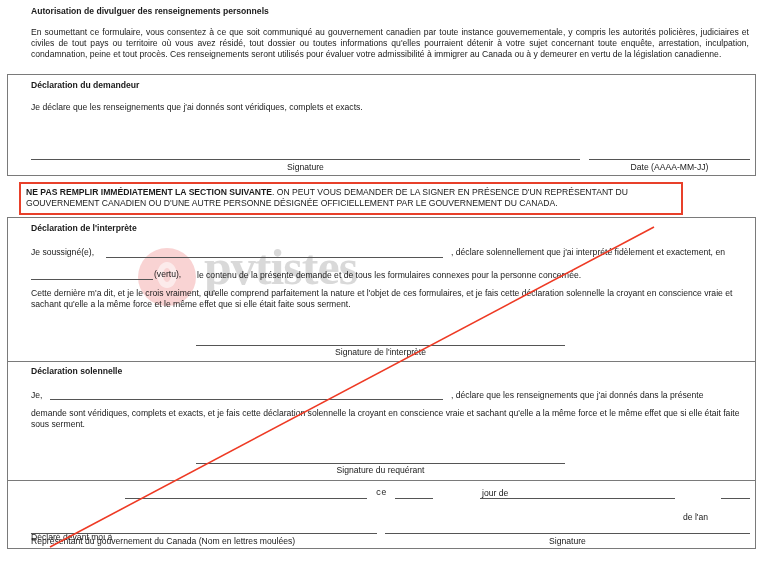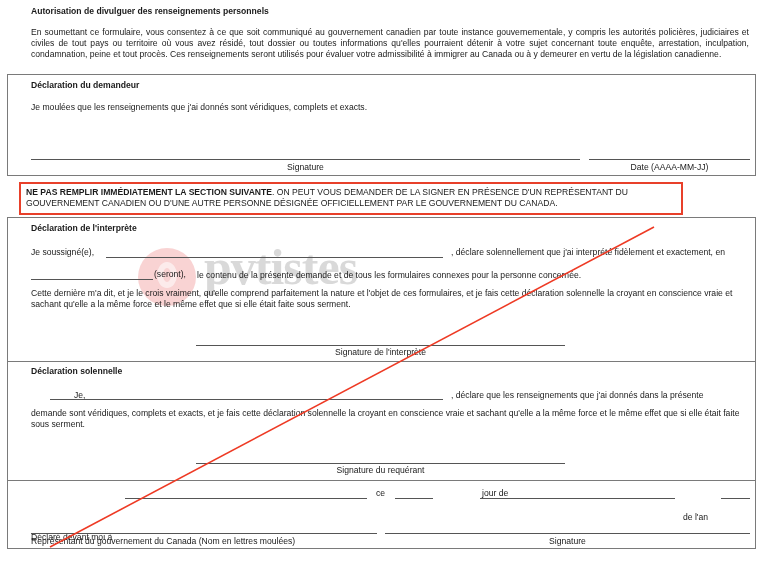--- a/index.html
+++ b/index.html
@@ -23,21 +23,21 @@
   svg.strike { position: absolute; left: 0; top: 0; pointer-events: none; }
 </style>
 </head>
 <body>
 
 <div class="abs bold" style="left:31px; top:6px;">Autorisation de divulguer des renseignements personnels</div>
 <div class="abs para" style="left:31px; top:27px; width:718px;">En soumettant ce formulaire, vous consentez à ce que soit communiqué au gouvernement canadien par toute instance gouvernementale, y compris les autorités policières, judiciaires et civiles de tout pays ou territoire où vous avez résidé, tout dossier ou toutes informations qu'elles pourraient détenir à votre sujet concernant toute enquête, arrestation, inculpation, condamnation, peine et tout procès. Ces renseignements seront utilisés pour évaluer votre admissibilité à immigrer au Canada ou à y demeurer en vertu de la législation canadienne.</div>
 
 <div class="box" style="left:7px; top:74px; width:749px; height:102px;"></div>
 <div class="abs bold" style="left:31px; top:80px;">Déclaration du demandeur</div>
-<div class="abs" style="left:31px; top:102px;">Je moulées que les renseignements que j'ai donnés sont véridiques, complets et exacts.</div>
+<div class="abs" style="left:31px; top:102px;">Je déclare que les renseignements que j'ai donnés sont véridiques, complets et exacts.</div>
 <div class="hline" style="left:31px; top:159px; width:549px;"></div>
 <div class="label-c" style="left:31px; top:162px; width:549px;">Signature</div>
 <div class="hline" style="left:589px; top:159px; width:161px;"></div>
 <div class="label-c" style="left:589px; top:162px; width:161px;">Date (AAAA-MM-JJ)</div>
 
 <div class="warn" style="left:19px; top:182px; width:664px; height:33px;">
   <span class="bold">NE PAS REMPLIR IMMÉDIATEMENT LA SECTION SUIVANTE</span><span>. ON PEUT VOUS DEMANDER DE LA SIGNER EN PRÉSENCE D'UN REPRÉSENTANT DU GOUVERNEMENT CANADIEN OU D'UNE AUTRE PERSONNE DÉSIGNÉE OFFICIELLEMENT PAR LE GOUVERNEMENT DU CANADA.</span>
 </div>
 
 <div class="box" style="left:7px; top:217px; width:749px; height:332px;"></div>
@@ -49,37 +49,37 @@
     <div class="wm-logo-inner"></div>
   </div>
   <div class="wm-text" style="left:66px; top:-10px;">pvtistes</div>
 </div>
 
 <div class="abs bold" style="left:31px; top:223px;">Déclaration de l'interprète</div>
 <div class="abs" style="left:31px; top:247px;">Je soussigné(e),</div>
 <div class="hline" style="left:106px; top:257px; width:337px;"></div>
 <div class="abs" style="left:451px; top:247px;">, déclare solennellement que j'ai interprété fidèlement et exactement, en</div>
 <div class="hline" style="left:31px; top:279px; width:122px;"></div>
-<div class="abs" style="left:154px; top:269px;">(seront),</div>
+<div class="abs" style="left:154px; top:269px;">(vertu),</div>
 <div class="abs" style="left:197px; top:270px;">le contenu de la présente demande et de tous les formulaires connexes pour la personne concernée.</div>
 <div class="abs para" style="left:31px; top:288px; width:718px; text-align:left;">Cette dernière m'a dit, et je le crois vraiment, qu'elle comprend parfaitement la nature et l'objet de ces formulaires, et je fais cette déclaration solennelle la croyant en conscience vraie et sachant qu'elle a la même force et le même effet que si elle était faite sous serment.</div>
 <div class="hline" style="left:196px; top:345px; width:369px;"></div>
 <div class="label-c" style="left:196px; top:347px; width:369px;">Signature de l'interprète</div>
 
 <div class="abs bold" style="left:31px; top:366px;">Déclaration solennelle</div>
-<div class="abs" style="left:31px; top:390px;margin-left:43px;">Je,</div>
+<div class="abs" style="left:31px; top:390px;">Je,</div>
 <div class="hline" style="left:50px; top:399px; width:393px;"></div>
 <div class="abs" style="left:451px; top:390px;">, déclare que les renseignements que j'ai donnés dans la présente</div>
 <div class="abs para" style="left:31px; top:408px; width:718px; text-align:left;">demande sont véridiques, complets et exacts, et je fais cette déclaration solennelle la croyant en conscience vraie et sachant qu'elle a la même force et le même effet que si elle était faite sous serment.</div>
 <div class="hline" style="left:196px; top:463px; width:369px;"></div>
 <div class="label-c" style="left:196px; top:465px; width:369px;">Signature du requérant</div>
 
 <div class="abs" style="left:31px; top:488px;margin-top:44px;">Déclaré devant moi à</div>
 <div class="hline" style="left:125px; top:498px; width:242px;"></div>
-<div class="abs" style="left:376px; top:488px;">ce</div>
+<div class="abs" style="left:376px; top:488px;font-family:Liberation Mono, monospace;">ce</div>
 <div class="hline" style="left:395px; top:498px; width:38px;"></div>
 <div class="abs" style="left:442px; top:488px;padding-left:40px;">jour de</div>
 <div class="hline" style="left:480px; top:498px; width:195px;"></div>
 <div class="abs" style="left:683px; top:488px;margin-top:24px;">de l'an</div>
 <div class="hline" style="left:721px; top:498px; width:29px;"></div>
 
 <div class="hline" style="left:31px; top:533px; width:346px;"></div>
 <div class="abs" style="left:31px; top:536px;">Représentant du gouvernement du Canada (Nom en lettres moulées)</div>
 <div class="hline" style="left:385px; top:533px; width:365px;"></div>
 <div class="label-c" style="left:385px; top:536px; width:365px;">Signature</div>

